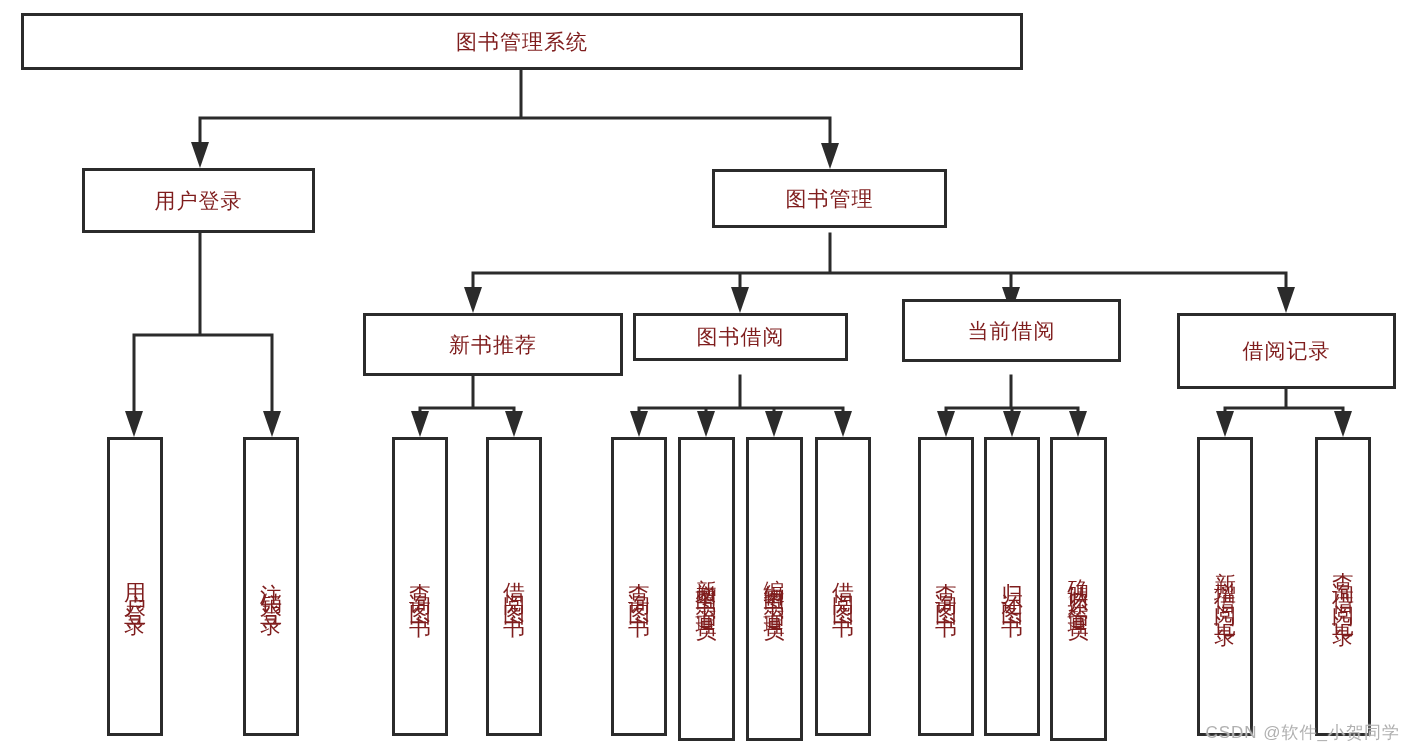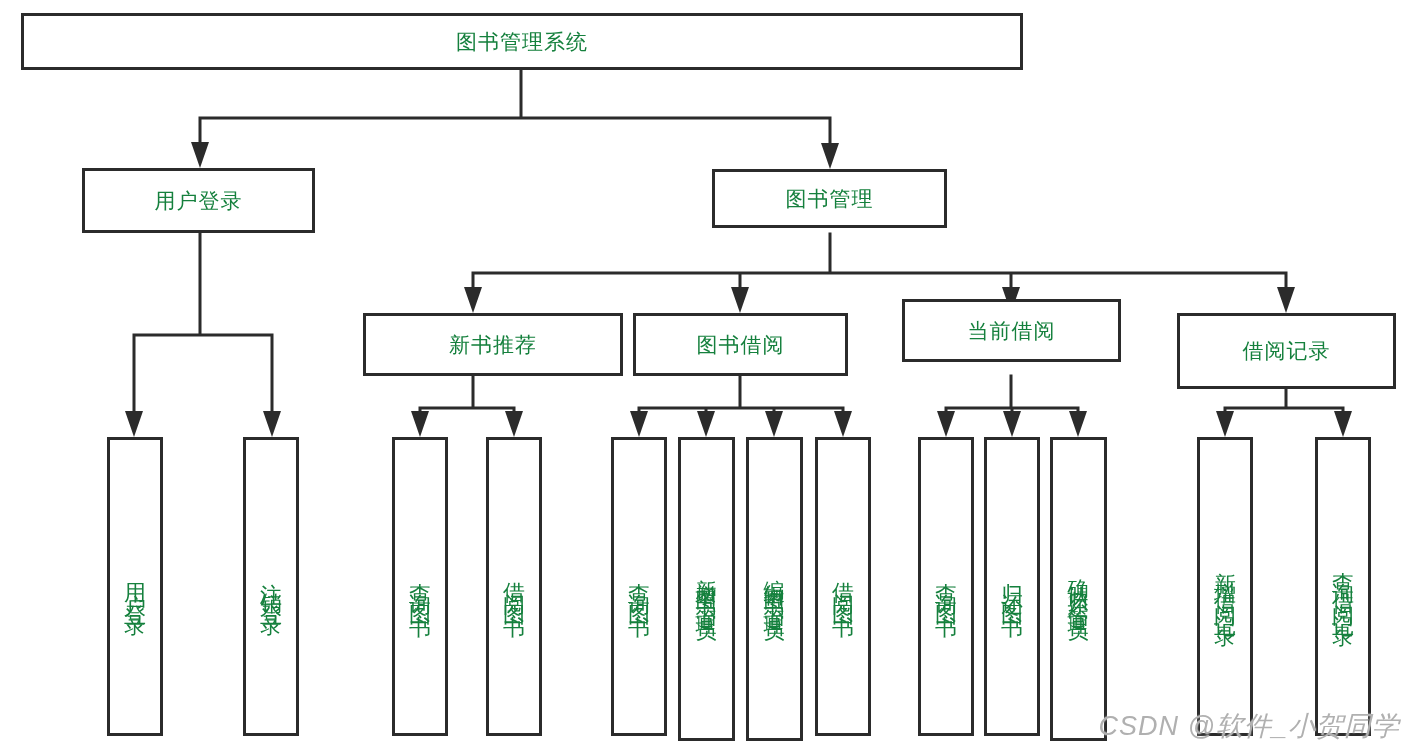--- a/index.html
+++ b/index.html
@@ -17,46 +17,45 @@
     width: 1405px; height: 747px;
   }
   .node {
     position: absolute;
     box-sizing: border-box;
     border: 3px solid #2b2b2b;
     background: #ffffff;
     display: flex;
     align-items: center;
     justify-content: center;
-    color: #15803d;
+    color: #7f1d1d;
   }
   .hbox { font-size: 21px; letter-spacing: 1px; white-space: nowrap; }
   .vbox .vtext {
     writing-mode: vertical-rl;
     text-orientation: mixed;
     font-size: 22px;
     line-height: 1;
     letter-spacing: 11px;
     white-space: nowrap;
   }
   .vbox.tight .vtext {
     font-size: 21px;
     letter-spacing: 6px;
   }
   .watermark {
     position: absolute;
     right: 5px;
     bottom: 3px;
-    font-size: 27px;
+    font-size: 17px;
     letter-spacing: 1px;
     color: #b0b0b0;
     text-shadow: 0 0 2px #ffffff;
     z-index: 5;
     white-space: nowrap;
-    font-style: italic;
   }
 </style>
 </head>
 <body>
 
 <div class="stage">
 
   <svg class="connectors" width="1405" height="747" viewBox="0 0 1405 747" xmlns="http://www.w3.org/2000/svg">
     <path d="M521 69 V118 M200 118 H830 M200 118 V158 M830 118 V158
              M200 233 V335 M134 335 H272 M134 335 V427 M272 335 V427
@@ -95,21 +94,21 @@
   <div class="node hbox" style="left:82px;top:168px;width:233px;height:65px">
     <span>用户登录</span>
   </div>
   <div class="node hbox" style="left:712px;top:169px;width:235px;height:59px">
     <span>图书管理</span>
   </div>
 
   <div class="node hbox" style="left:363px;top:313px;width:260px;height:63px">
     <span>新书推荐</span>
   </div>
-  <div class="node hbox" style="left:633px;top:313px;width:215px;height:63px">
+  <div class="node hbox" style="left:633px;top:313px;width:215px;height:48px">
     <span>图书借阅</span>
   </div>
   <div class="node hbox" style="left:902px;top:299px;width:219px;height:63px">
     <span>当前借阅</span>
   </div>
   <div class="node hbox" style="left:1177px;top:313px;width:219px;height:76px">
     <span>借阅记录</span>
   </div>
 
   <div class="node vbox" style="left:107px;top:437px;width:56px;height:299px">

